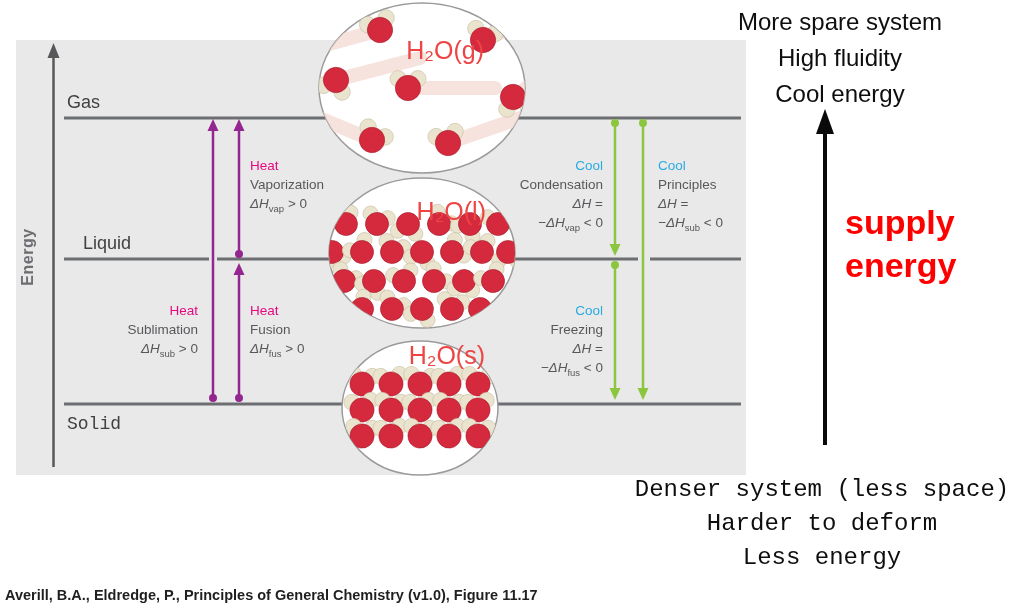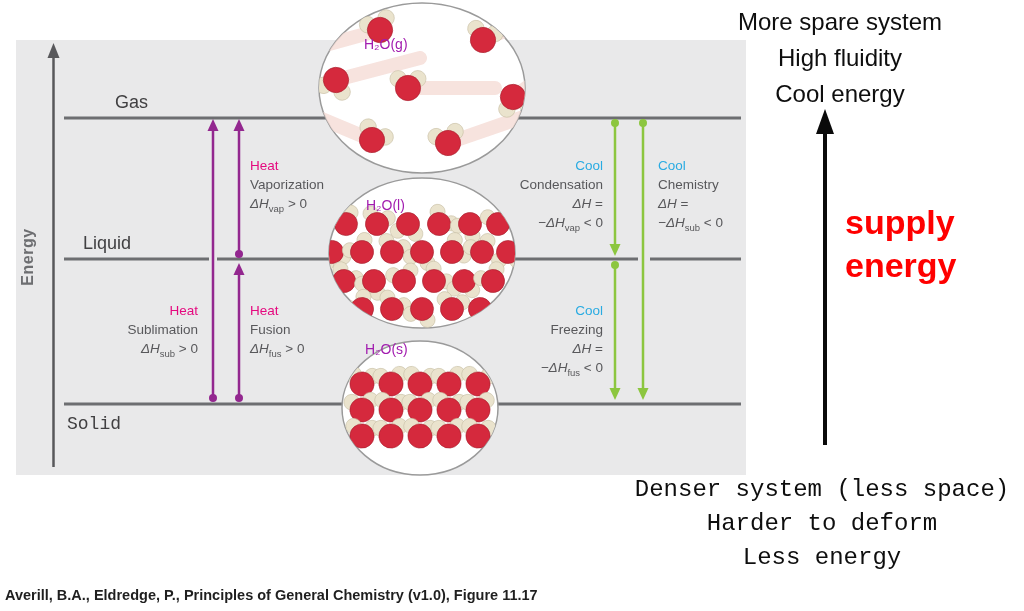--- a/index.html
+++ b/index.html
@@ -4,21 +4,21 @@
 <style>
   html,body{margin:0;padding:0;background:#fff;}
   .stage{position:relative;width:1024px;height:611px;background:#fff;overflow:hidden;
          font-family:"Liberation Sans","DejaVu Sans",sans-serif;}
   .panel{position:absolute;left:16px;top:40px;width:730px;height:435px;background:#e9e9ea;z-index:0;}
   svg.art{position:absolute;left:0;top:0;z-index:1;}
   .lbl{position:absolute;z-index:2;}
   .energy-wrap{left:16px;top:224px;width:24px;height:66px;display:flex;align-items:center;justify-content:center;}
   .energy-txt{transform:rotate(-90deg);white-space:nowrap;font-size:16px;font-weight:bold;color:#6d6e71;letter-spacing:.5px;}
   .phase{font-size:18px;color:#414042;}
-  .state{width:120px;text-align:left;font-size:14px;color:#a21caf;}
+  .state{width:120px;text-align:right;font-size:25px;color:#ef4444;}
   .proc{font-size:13.5px;line-height:19px;color:#58585b;}
   .proc .act-heat{color:#e5097f;}
   .proc .act-cool{color:#29abe2;}
   .proc .it{font-style:italic;text-align:right;}
   .proc sub{font-size:9.5px;}
   .ra{text-align:right;}
   .anno{color:#0e0e0e;font-size:24px;line-height:36px;text-align:center;}
   .anno-bottom{line-height:34px;}
   .supply{color:#ff0000;font-size:34px;font-weight:bold;line-height:43px;text-align:left;}
   .cite{font-size:14.5px;font-weight:bold;color:#1f1f1f;}
@@ -342,21 +342,21 @@
             <circle cx="9.350000000000001" cy="-8.8" r="7.920000000000001" fill="#eae3cd" stroke="#c9c0a6" stroke-width="0.6"></circle>
             <circle cx="0" cy="0" r="12.100000000000001" fill="#d5293d" stroke="#a82230" stroke-width="0.6"></circle>
           </g>
         </g>
     </g>
   </svg>
 
   <div class="lbl energy-wrap">
     <span class="energy-txt">Energy</span>
   </div>
-  <div class="lbl phase" style="left:67px;top:92px;margin-left:48px;">Gas</div>
+  <div class="lbl phase" style="left:67px;top:92px;">Gas</div>
   <div class="lbl phase" style="left:83px;top:233px;">Liquid</div>
   <div class="lbl phase" style="left:67px;top:414px;font-family:Liberation Mono, monospace;">Solid</div>
 
   <div class="lbl state" style="left:364px;top:36px;">H₂O(g)</div>
   <div class="lbl state" style="left:366px;top:197px;">H₂O(l)</div>
   <div class="lbl state" style="left:365px;top:341px;">H₂O(s)</div>
 
   <div class="lbl proc" style="left:250px;top:156px;">
     <div class="act-heat">Heat</div>
     <div>Vaporization</div>
@@ -374,21 +374,21 @@
   </div>
 
   <div class="lbl proc ra" style="left:483px;top:156px;width:120px;">
     <div class="act-cool">Cool</div>
     <div>Condensation</div>
     <div><span class="it">ΔH</span><span> =</span></div>
     <div><span class="it">−ΔH</span><sub>vap</sub><span> &lt; 0</span></div>
   </div>
   <div class="lbl proc" style="left:658px;top:156px;">
     <div class="act-cool">Cool</div>
-    <div>Chemistry</div>
+    <div>Principles</div>
     <div><span class="it">ΔH</span><span> =</span></div>
     <div><span class="it">−ΔH</span><sub>sub</sub><span> &lt; 0</span></div>
   </div>
   <div class="lbl proc ra" style="left:483px;top:301px;width:120px;">
     <div class="act-cool">Cool</div>
     <div>Freezing</div>
     <div><span class="it">ΔH</span><span> =</span></div>
     <div><span class="it">−ΔH</span><sub>fus</sub><span> &lt; 0</span></div>
   </div>
 

